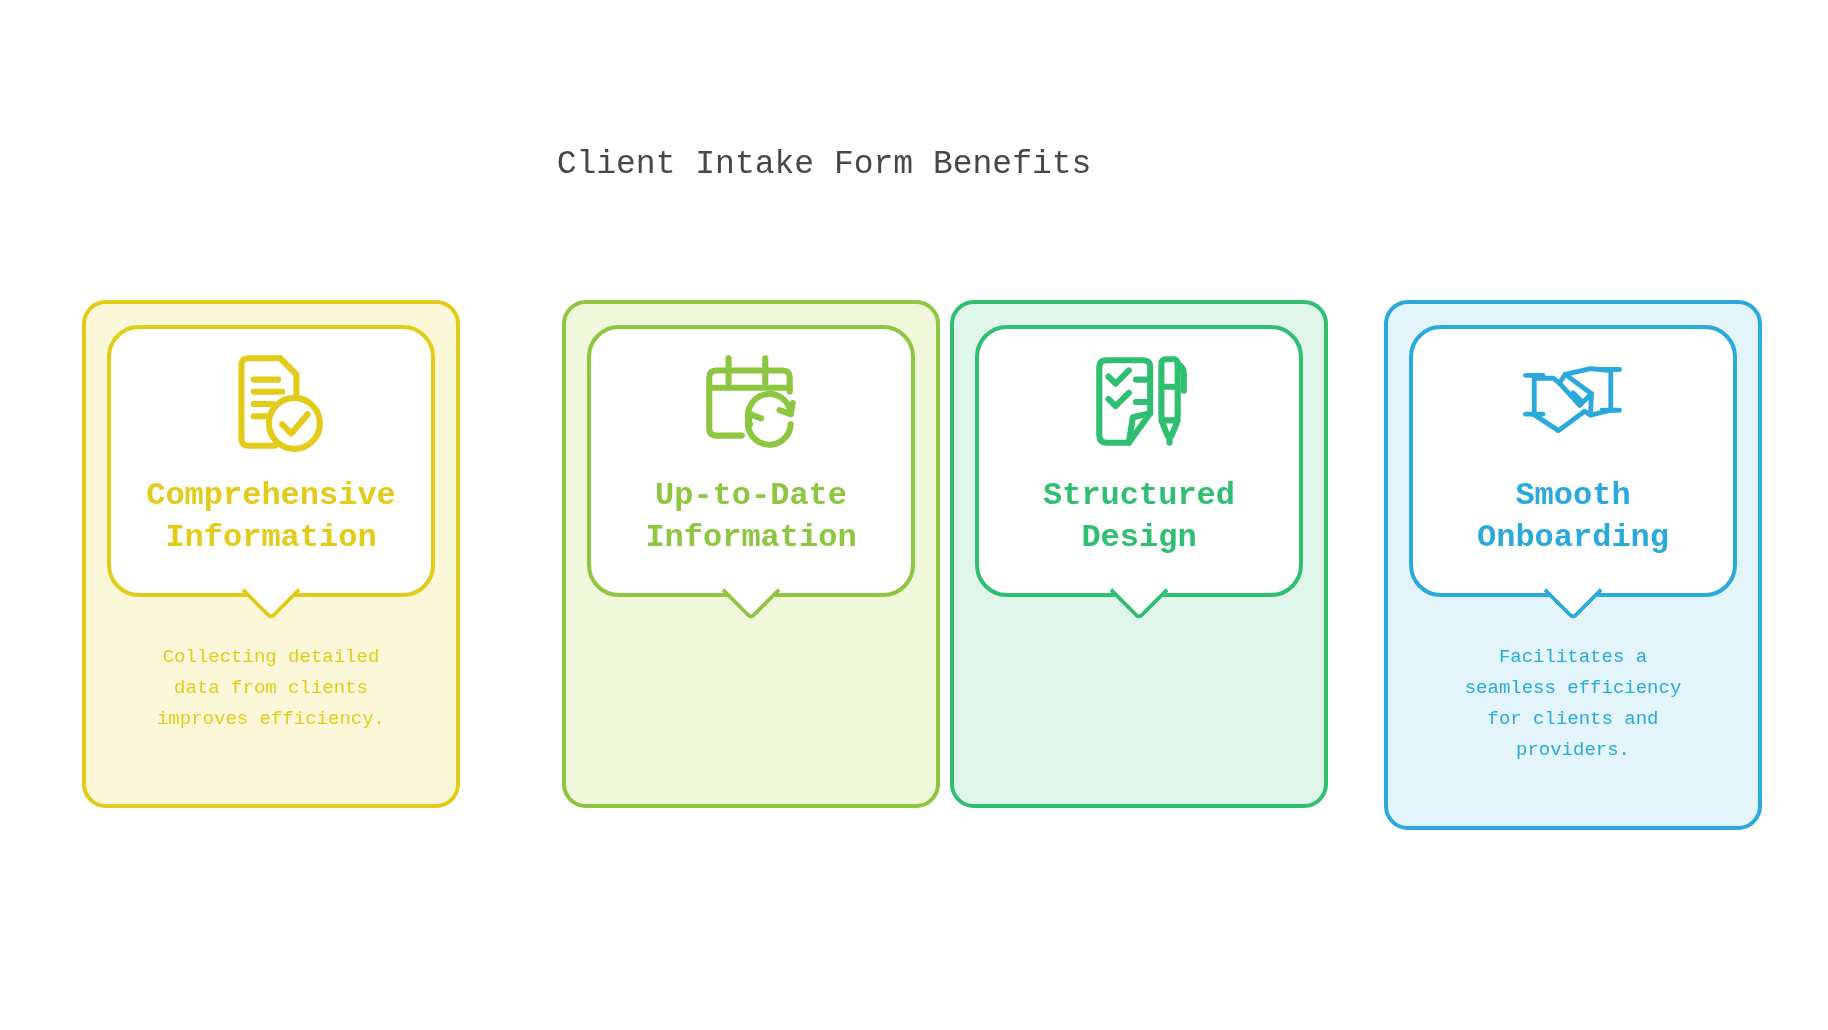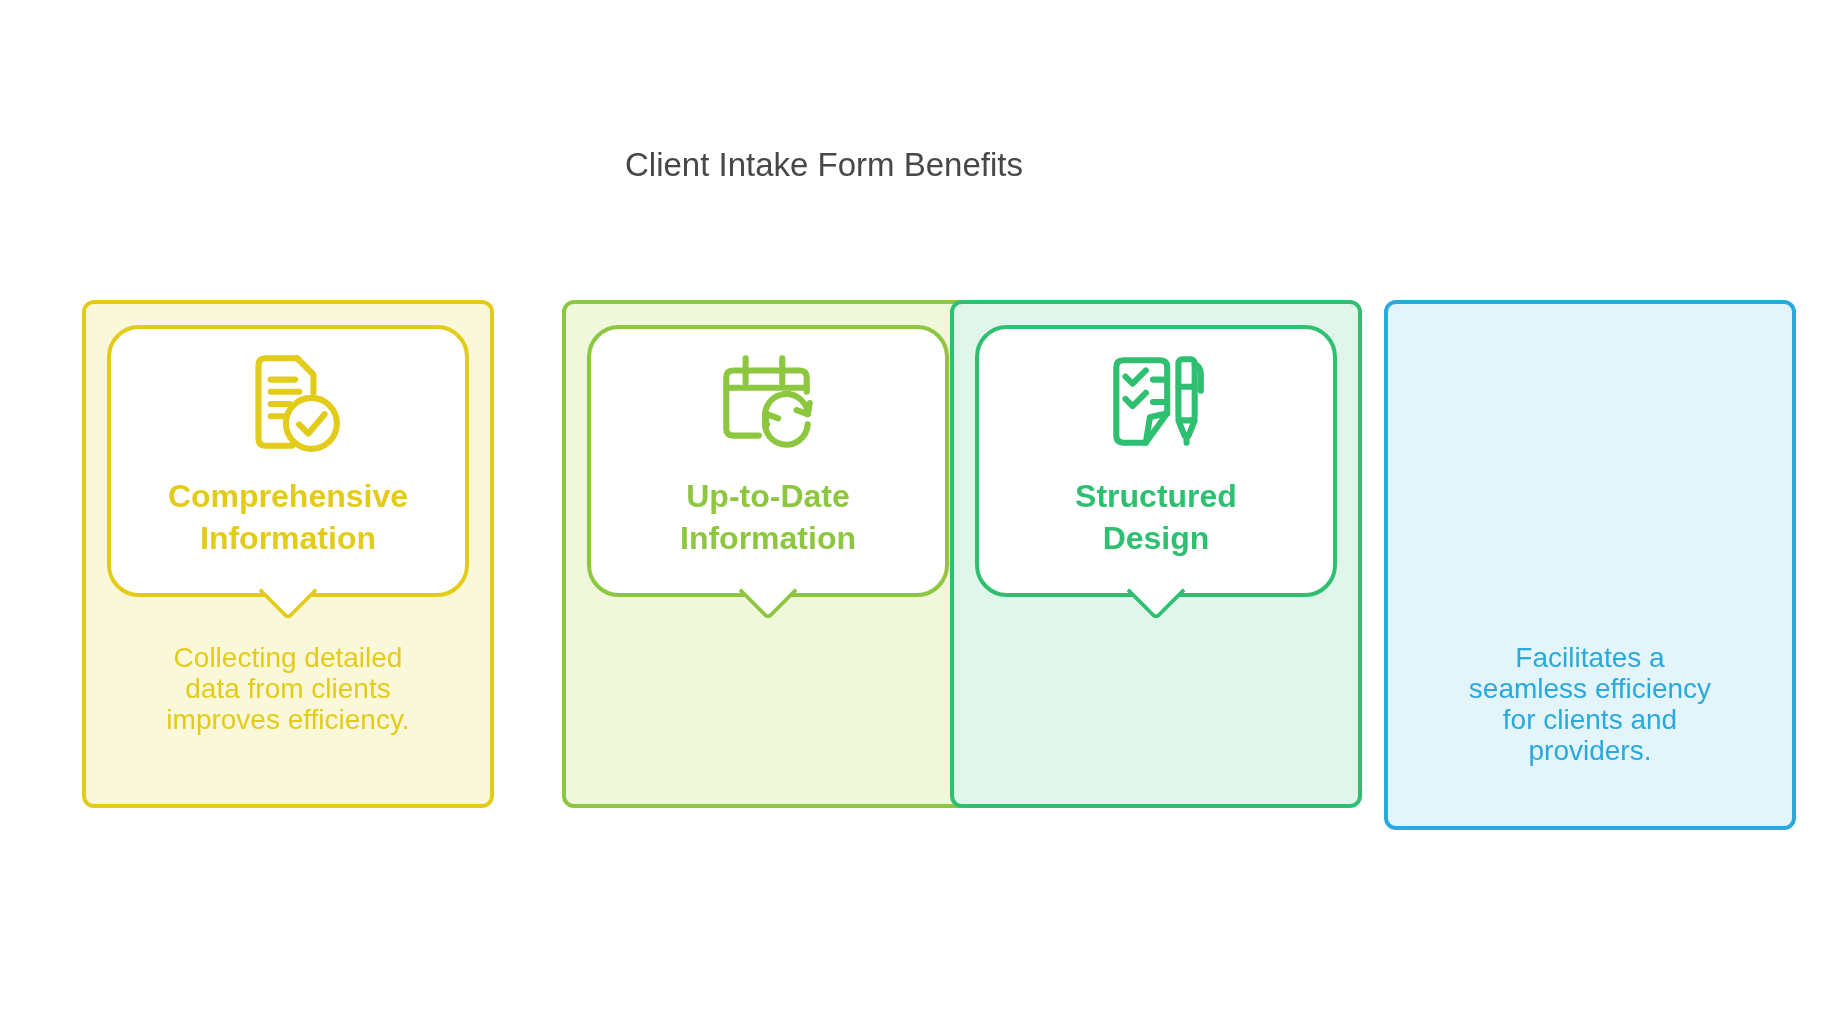--- a/index.html
+++ b/index.html
@@ -1,40 +1,40 @@
 <!DOCTYPE html>
 <html><head>
 <meta charset="utf-8">
 <style>
   html, body { margin: 0; padding: 0; background: #ffffff; }
   .canvas {
     position: relative;
     width: 1828px;
     height: 1030px;
     background: #ffffff;
-    font-family: Liberation Sans, sans-serif;
+    font-family: Liberation Mono, monospace;
     overflow: hidden;
   }
   .page-title {
     position: absolute;
     top: 146px;
     left: 824px;
     transform: translateX(-50%);
     font-size: 33px;
     font-weight: 400;
     color: #474747;
     white-space: nowrap;
   }
   .card {
     position: absolute;
     top: 300px;
-    width: 412px;
+    width: 378px;
     height: 508px;
     border: 4px solid var(--accent);
-    border-radius: 12px;
+    border-radius: 24px;
     background: var(--bg);
     box-sizing: border-box;
     color: var(--accent);
   }
   .card.c1 { left: 82px; }
   .card.c2 { left: 516px; margin-left: 46px; }
   .card.c3 { left: 950px; }
   .card.c4 { left: 1384px; height: 530px; }
   .bubble {
     position: absolute;
@@ -75,21 +75,21 @@
     font-weight: 700;
     line-height: 42px;
     text-align: center;
     white-space: pre-line;
   }
   .card-body {
     position: absolute;
     top: 338px;
     left: 24px;
     right: 24px;
-    font-size: 28px;
+    font-size: 19px;
     line-height: 31px;
     text-align: center;
     white-space: pre-line;
   }
   svg.icon { display: block; }
 </style>
 </head>
 <body>
 
 <div class="canvas">
@@ -156,19 +156,36 @@
           <path d="M85 88 V95"></path>
         </svg>
       </div>
       <div class="bubble-title">Structured
 Design</div>
       <div class="tail"></div>
     </div>
   </div>
 
   <div class="card c4" style="--accent: #29a9dc; --bg: #e3f4fb;">
+    <div class="bubble">
+      <div class="icon-box">
+        <svg class="icon" width="126" height="97" viewBox="0 0 130 100" fill="none" stroke="currentColor" stroke-width="5" stroke-linecap="round" stroke-linejoin="round">
+          <path d="M25 22 V62 M16 22 H34 M16 62 H34"></path>
+          <path d="M104 16 V58 M95 16 H113 M95 58 H113"></path>
+          <path d="M25 25 H45 L51 30 L57 21 L83 15 L104 17"></path>
+          <path d="M51 30 L72 53 L84 41"></path>
+          <path d="M57 21 L84 41"></path>
+          <path d="M84 41 L83 63"></path>
+          <path d="M65 40 L74 49"></path>
+          <path d="M24 62 L50 79 L77 59 L83 63 L104 58"></path>
+        </svg>
+      </div>
+      <div class="bubble-title">Smooth
+Onboarding</div>
+      <div class="tail"></div>
+    </div>
     <div class="card-body">Facilitates a
 seamless efficiency
 for clients and
 providers.</div>
   </div>
 
 </div>
 
 </body></html>

